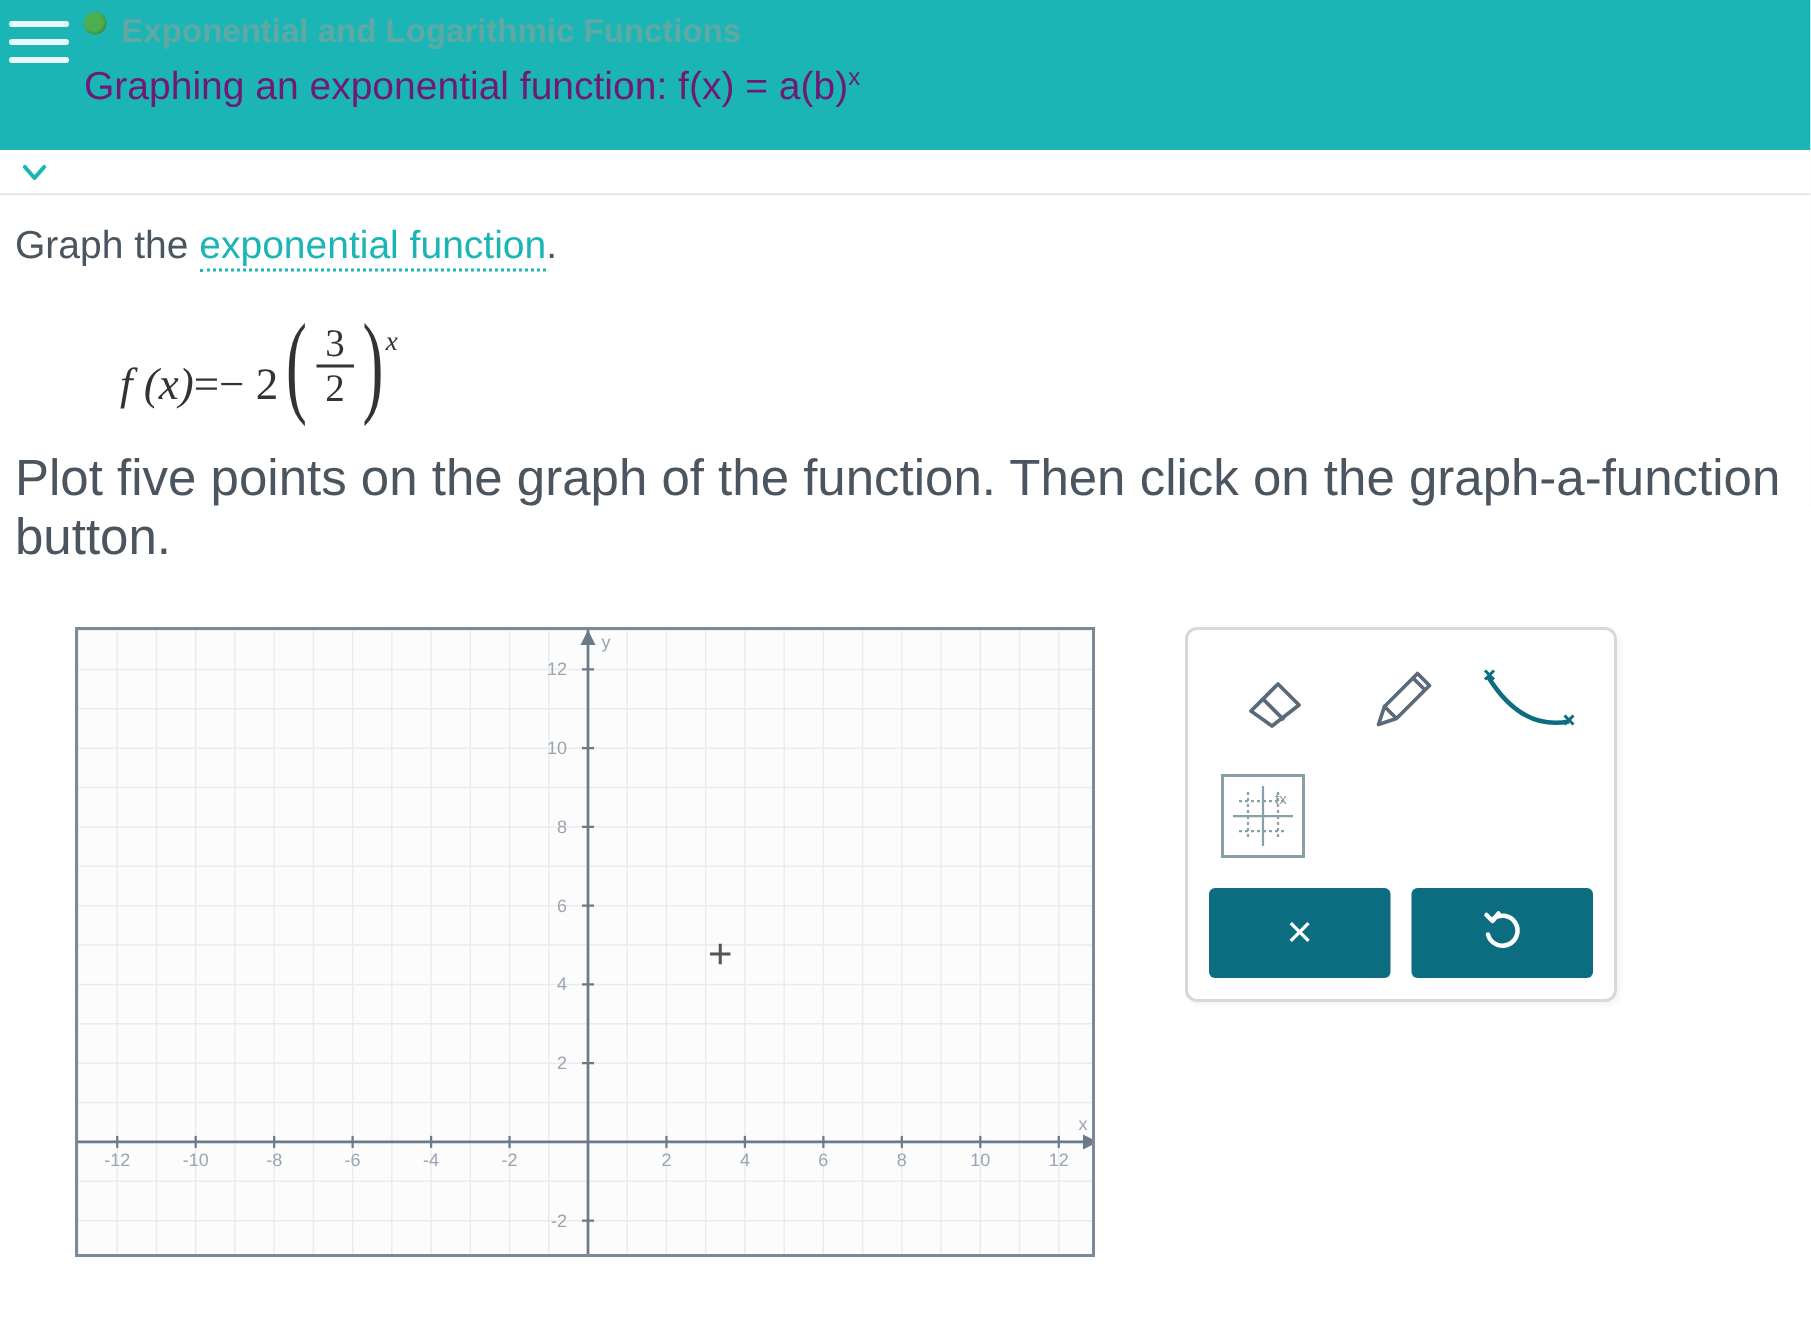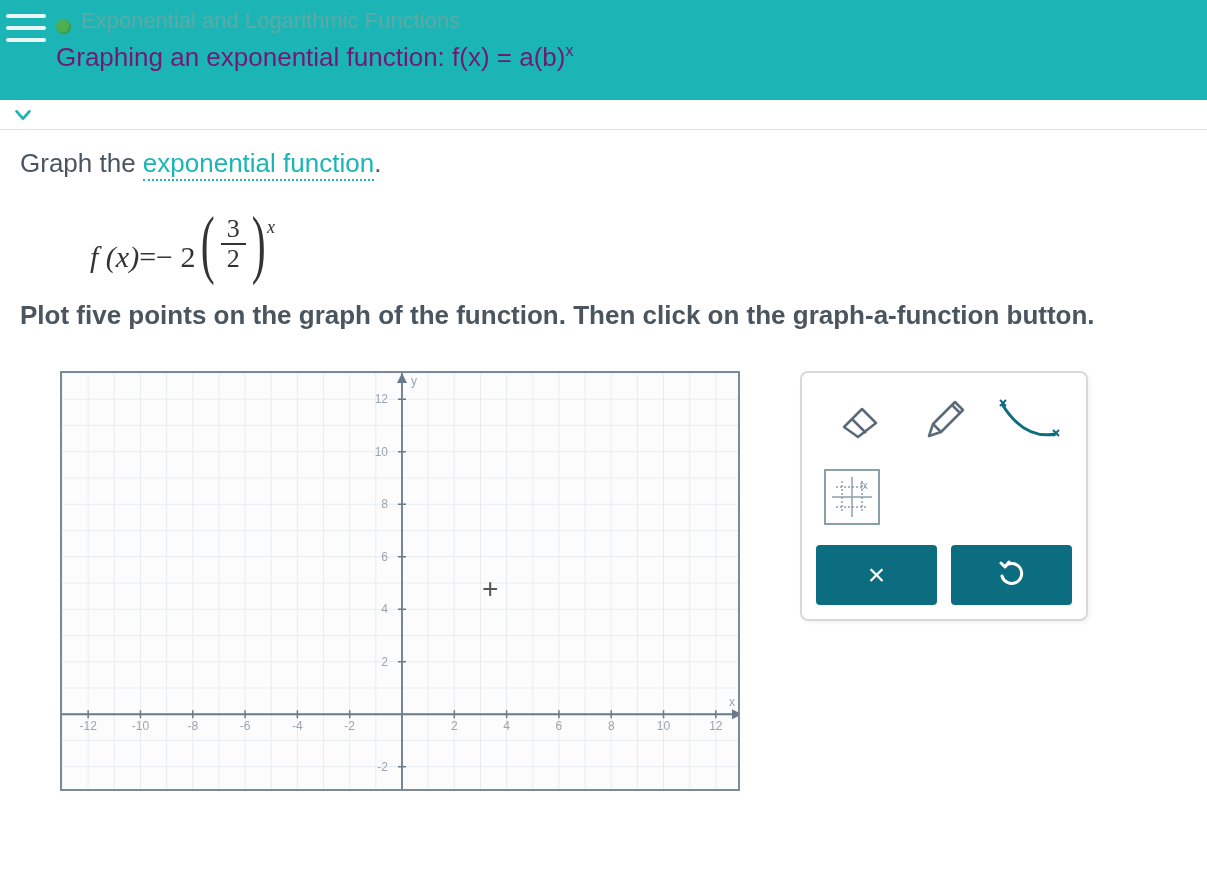--- a/index.html
+++ b/index.html
@@ -29,23 +29,23 @@
   }
   .hamburger span {
     height: 4px;
     background: #e8f7f7;
     border-radius: 2px;
   }
   .header-text { padding-top: 0; }
   .breadcrumb {
     color: #5fa9a5;
     font-size: 22px;
-    font-weight: 400;
+    font-weight: 700;
     display: flex;
-    align-items: flex-end;
+    align-items: flex-start;
     gap: 10px;
   }
   .dot {
     width: 15px; height: 15px; border-radius: 50%;
     background: #4caf50;
     box-shadow: inset -1px -1px 2px rgba(0,0,0,.2);
   }
   .title {
     color: #701a75;
     font-size: 26px;
@@ -61,21 +61,21 @@
     display:flex;
     align-items:center;
   }
   .chevron {
     width: 26px; height: 26px;
     display:flex; align-items:center; justify-content:center;
     cursor:pointer;
   }
   .content {
     background: #fff;
-    padding: 18px 20px 0 20px;
+    padding: 18px 20px 0 10px;
     height: calc(100% - 130px);
   }
   .prompt {
     font-size: 26px;
     color: #4a5560;
   }
   .prompt .link {
     color: #1cb5b5;
     border-bottom: 2px dotted #1cb5b5;
     padding-bottom: 1px;
@@ -103,24 +103,23 @@
     flex-direction:column;
     align-items:center;
     font-style: normal;
     font-size: 26px;
     line-height: 1.1;
     vertical-align: middle;
   }
   .frac .num { border-bottom: 2px solid #333; padding: 0 6px; }
   .exp { font-size: 18px; margin-bottom: 36px; margin-left:-4px; }
   .instr {
-    font-size: 26px;
+    font-size: 34px;
     color: #4a5560;
     margin-bottom: 40px;
-    font-weight: bold;
   }
   .work-area {
     display:flex;
     gap: 60px;
     align-items:flex-start;
     padding-left: 40px;
   }
   .graph-box {
     width: 680px;
     height: 420px;

